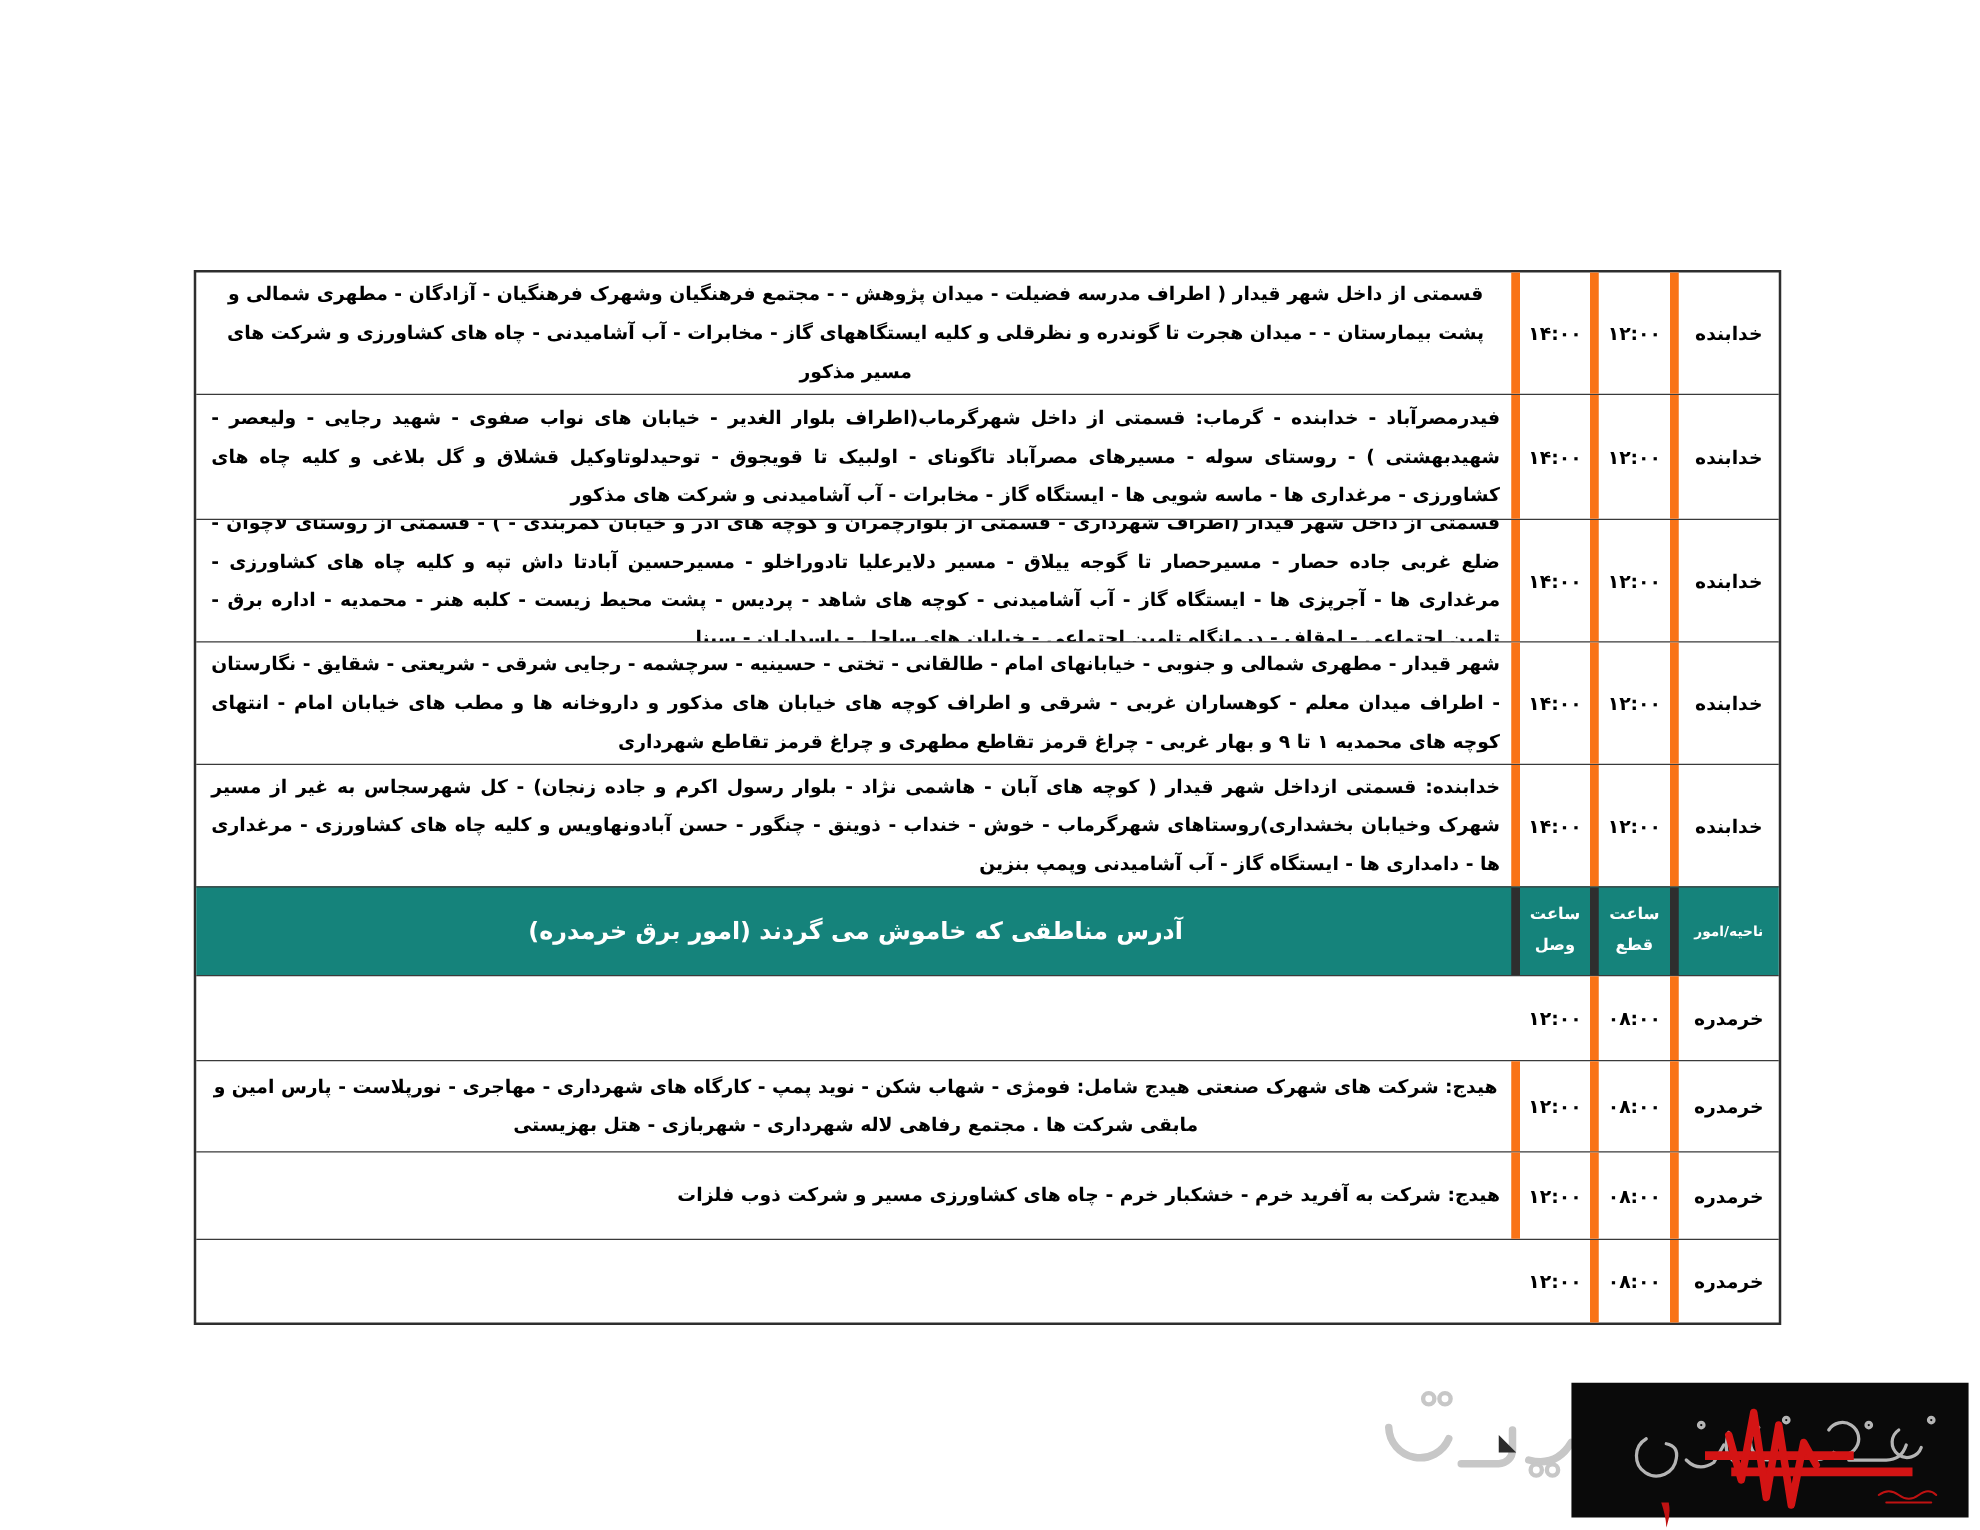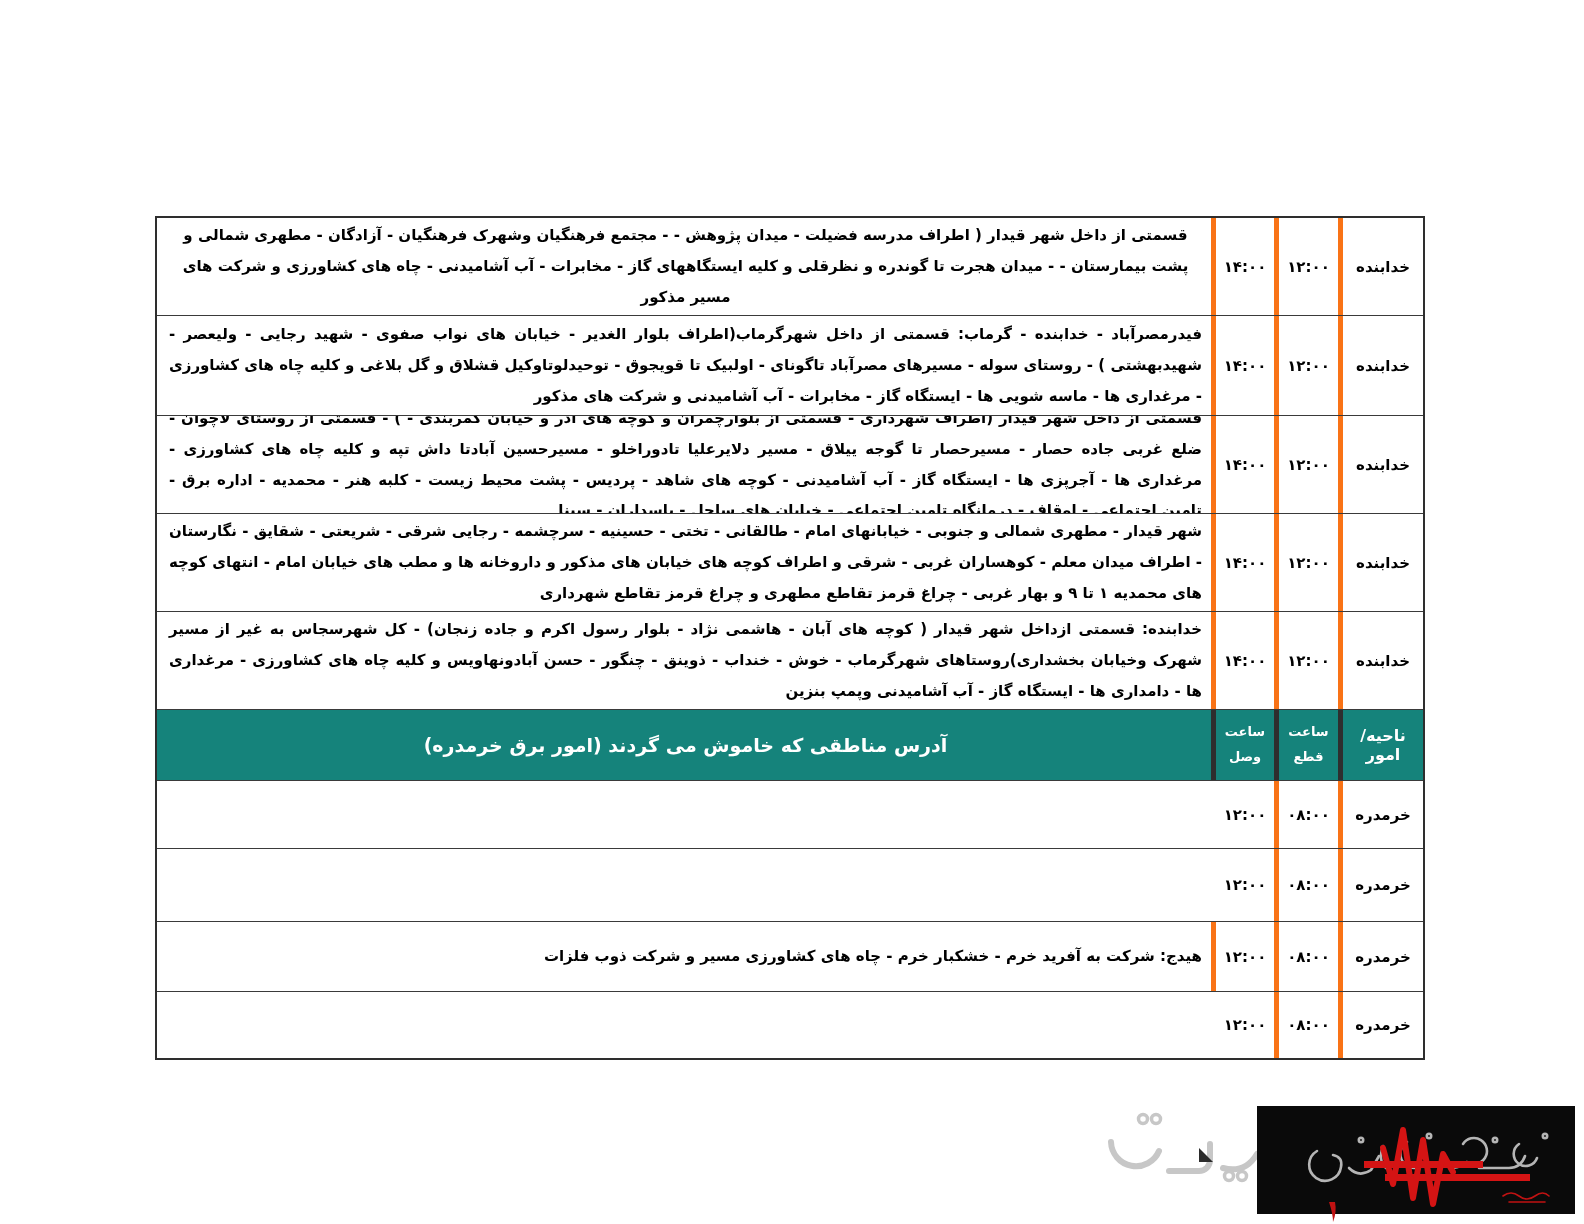--- a/index.html
+++ b/index.html
@@ -8,33 +8,33 @@
 
   
   .table{
     position:absolute;left:155px;top:216px;width:1270px;
     direction:rtl;box-sizing:border-box;
     border:2px solid #2e2e2e;background:#fff;color:#000;
   }
   .tr{display:grid;grid-template-columns:80px 64px 63px 1056px;direction:rtl;}
   .tr + .tr{border-top:1px solid #3a3a3a;}
   .td{box-sizing:border-box;overflow:hidden;display:flex;align-items:center;justify-content:center;}
-  .td:not(:first-child){border-right:5px solid #f97316;}
+  .td:not(:first-child){border-right:7px solid #f97316;}
   .cell-district,.cell-time{font-size:15px;font-weight:bold;text-align:right;}
   .cell-addr{padding:2px 9px;}
   .addr-in{width:100%;font-size:15px;font-weight:bold;line-height:2.05;}
   .a-center{text-align:center;}
   .a-justify{text-align:justify;text-justify:inter-word;}
   .a-right{text-align:right;}
 
   
   .tr.section{background:#15837b;color:#fff;}
   .tr.section .td{border-right-color:#2e2e2e;}
   .th-mini{flex-direction:column;font-size:13px;font-weight:bold;line-height:1.9;text-align:left;}
-  .th-district{font-size:16px;font-weight:bold;text-align:center;}
+  .th-district{font-size:11px;font-weight:bold;text-align:center;}
   .th-title{font-size:19px;font-weight:bold;text-align:center;padding:0 14px;}
 
   
   .watermark{position:absolute;left:1103px;top:1108px;width:162px;height:80px;}
   .agency{position:absolute;left:1257px;top:1106px;width:318px;height:118px;}
 </style>
 </head>
 <body>
 
 <div class="stage">
@@ -102,20 +102,23 @@
     <div class="tr" style="height:67px">
       <div class="td cell-district">خرمدره</div>
       <div class="td cell-time">۰۸:۰۰</div>
       <div class="td cell-time">۱۲:۰۰</div>
     </div>
 
     <div class="tr" style="height:72px">
       <div class="td cell-district">خرمدره</div>
       <div class="td cell-time">۰۸:۰۰</div>
       <div class="td cell-time">۱۲:۰۰</div>
+      <div class="td cell-addr">
+          <div class="addr-in a-center">هیدج: شرکت های شهرک صنعتی هیدج شامل: فومژی - شهاب شکن - نوید پمپ - کارگاه های شهرداری - مهاجری - نورپلاست - پارس امین و مابقی شرکت ها . مجتمع رفاهی لاله شهرداری - شهربازی - هتل بهزیستی</div>
+        </div>
     </div>
 
     <div class="tr" style="height:69px">
       <div class="td cell-district">خرمدره</div>
       <div class="td cell-time">۰۸:۰۰</div>
       <div class="td cell-time">۱۲:۰۰</div>
       <div class="td cell-addr">
           <div class="addr-in a-right">هیدج: شرکت به آفرید خرم - خشکبار خرم - چاه های کشاورزی مسیر و شرکت ذوب فلزات</div>
         </div>
     </div>

